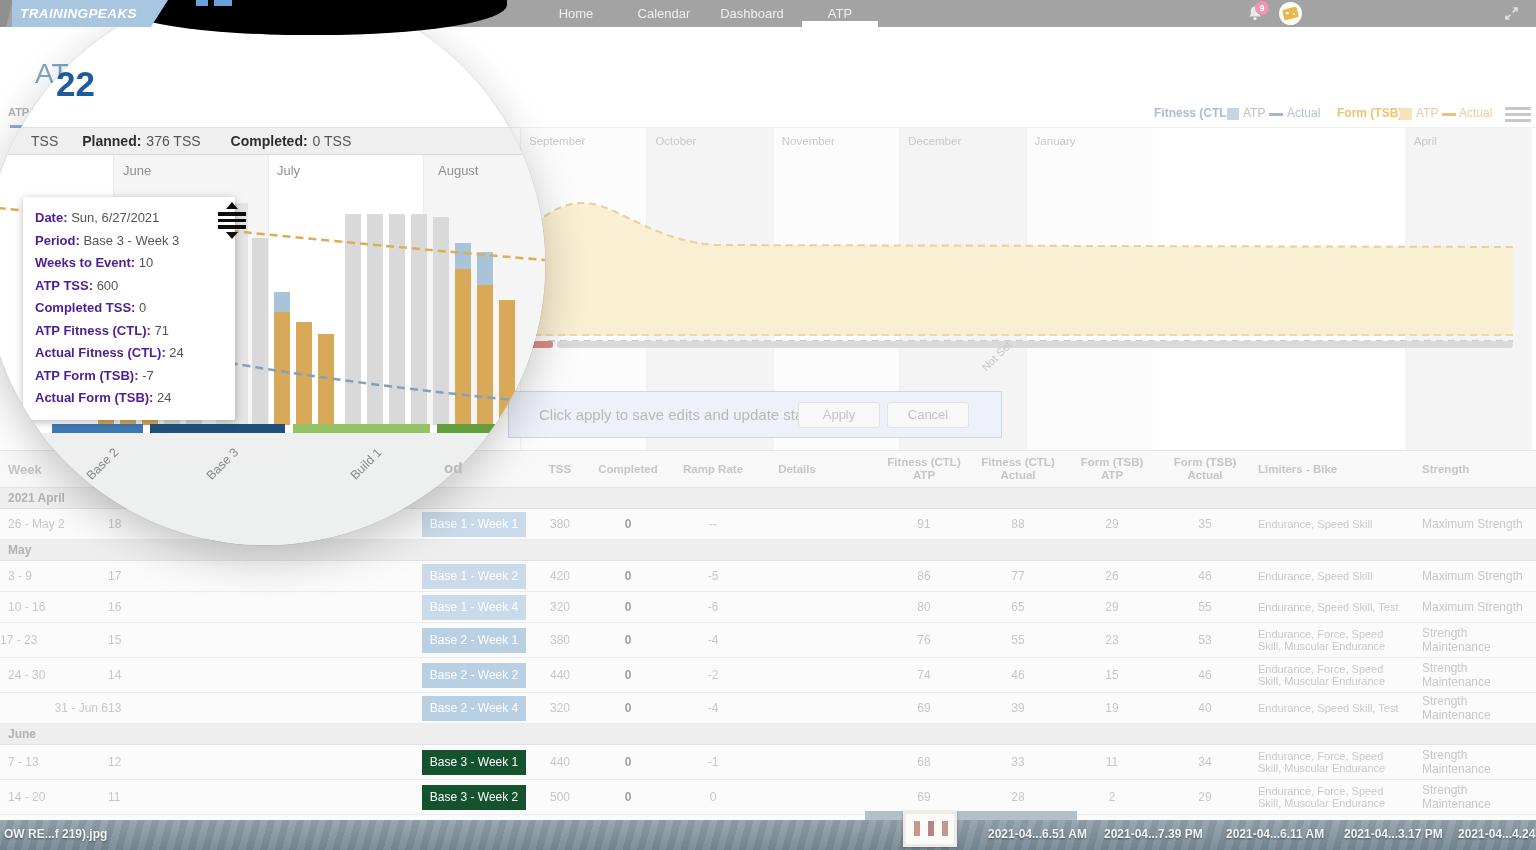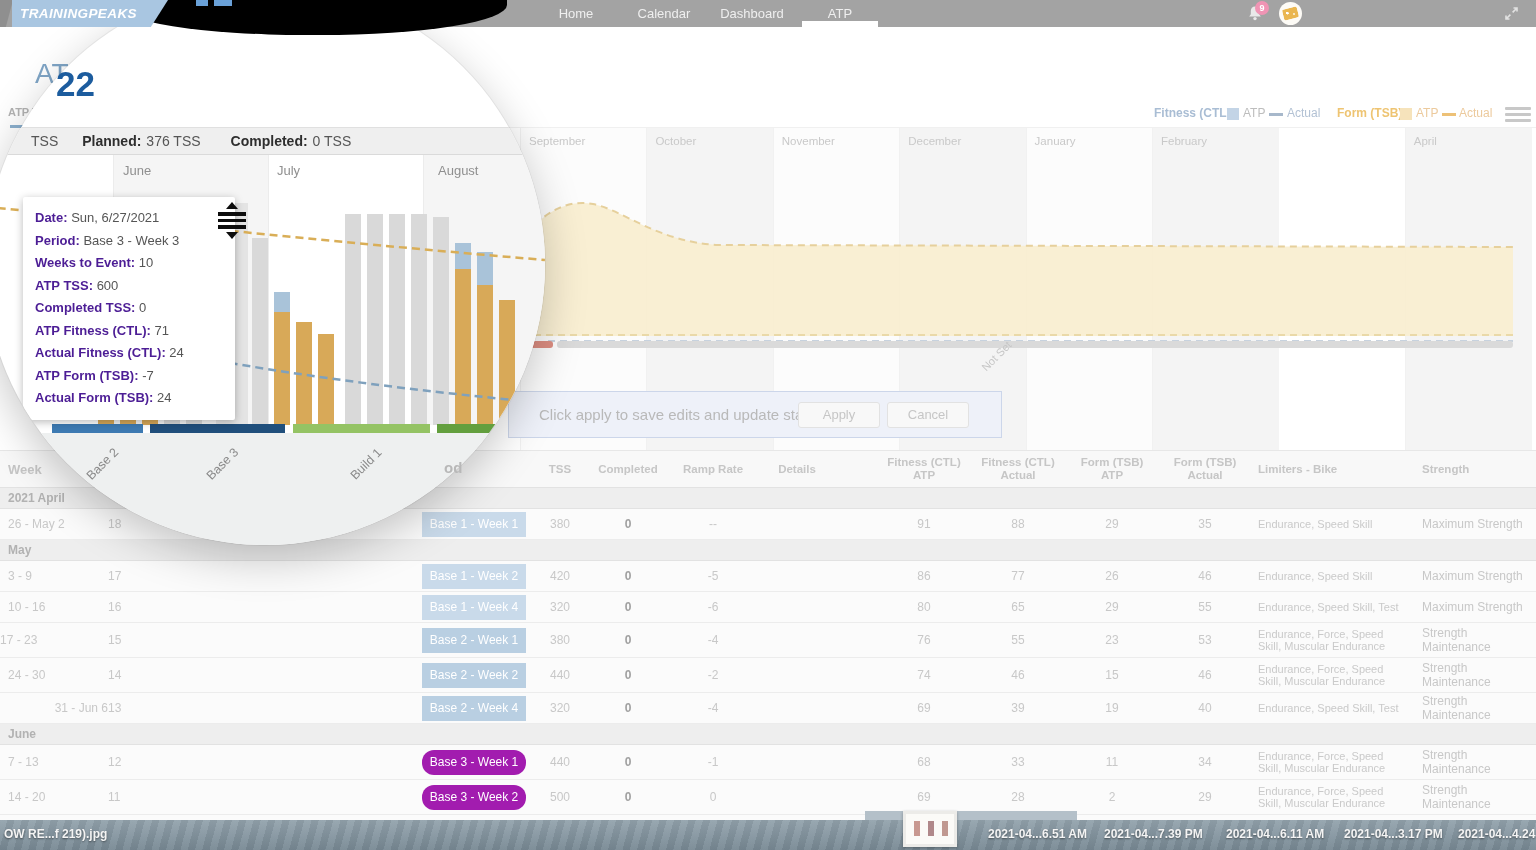--- a/index.html
+++ b/index.html
@@ -60,21 +60,21 @@
   #thead{display:flex;height:36px;background:#f8f8f8;border-top:1px solid #e7e7e7;border-bottom:1px solid #e2e2e2;
       align-items:center;}
   .hcell{font-size:11.5px;font-weight:bold;color:#c6c6c6;text-align:center;line-height:13px;white-space:pre-line;}
   .t-sec{height:21px;line-height:21px;background:#eeeeee;border-bottom:1px solid #e2e2e2;
       font-size:12px;font-weight:bold;color:#b2b2b2;padding-left:8px;box-sizing:border-box;}
   .t-row{display:flex;align-items:center;height:30px;background:#fbfbfb;border-bottom:1px solid #ececec;
       font-size:12px;color:#c8c8c8;}
   .t-row.tall{height:34px;}
   .cell{box-sizing:border-box;}
   .chip{width:104px;height:25px;line-height:25px;text-align:center;color:#fff;font-size:12px;}
-  .base1{background:#c9daea;} .base2{background:#b9cfe2;} .base3{background:#a21caf;border-radius:12px;}
+  .base1{background:#c9daea;} .base2{background:#b9cfe2;} .base3{background:#14532d;}
   .c-completed{font-weight:bold;color:#a0a0a0;}
   .c-limiters{font-size:11px;line-height:12.5px;color:#cacaca;padding-right:8px;}
   #period-frag{position:absolute;left:444px;top:459px;font-size:15px;font-weight:bold;color:#b8b8b8;z-index:60;}
   
   #circle{position:absolute;left:-15px;top:-15px;width:560px;height:560px;border-radius:50%;background:#fff;
       overflow:hidden;z-index:50;box-shadow:0 0 0 1px rgba(0,0,0,.05),0 14px 44px rgba(0,0,0,.22);}
   #dome{position:absolute;left:118px;top:0;width:389px;height:35px;background:#000;
       border-radius:0 0 48% 48% / 0 0 30px 30px;z-index:60;}
   .logo-frag{position:absolute;top:0;height:6px;background:#6aa1d8;z-index:70;}
   #info-bar{position:absolute;left:0;top:142px;width:560px;height:28px;background:#efefef;
@@ -170,23 +170,20 @@
     </div>
     <div class="mcol" style="left: 264.8px; width: 126.4px; background: rgb(252, 252, 252);">
       <span>November</span>
     </div>
     <div class="mcol" style="left: 391.2px; width: 126.4px; background: rgb(244, 244, 244);">
       <span>December</span>
     </div>
     <div class="mcol" style="left: 517.6px; width: 126.4px; background: rgb(252, 252, 252);">
       <span>January</span>
     </div>
-    <div class="mcol" style="left: 644px; width: 126.4px; background: rgb(244, 244, 244);">
-      <span>February</span>
-    </div>
     <div class="mcol" style="left: 896.8px; width: 126.4px; background: rgb(244, 244, 244);">
       <span>April</span>
     </div>
   </div>
 <svg id="tan-svg" width="1028" height="270" viewBox="0 0 1028 270">
   <path d="M11,216 L1005,216 L1005,127 L210,125 C150,122 115,90 85,84 C55,78 30,98 11,122 Z" fill="#f9eecf" opacity="0.92"></path>
   <path d="M11,122 C30,98 55,78 85,84 C115,90 150,122 210,125 L1005,127" fill="none" stroke="#e6d09c" stroke-width="2" stroke-dasharray="7 5"></path>
   <path d="M14,215 H1005" fill="none" stroke="#ead9a8" stroke-width="2" stroke-dasharray="7 5"></path>
   <path d="M40,221 H1005" fill="none" stroke="#c7d2de" stroke-width="2" stroke-dasharray="7 5"></path>
 </svg>

